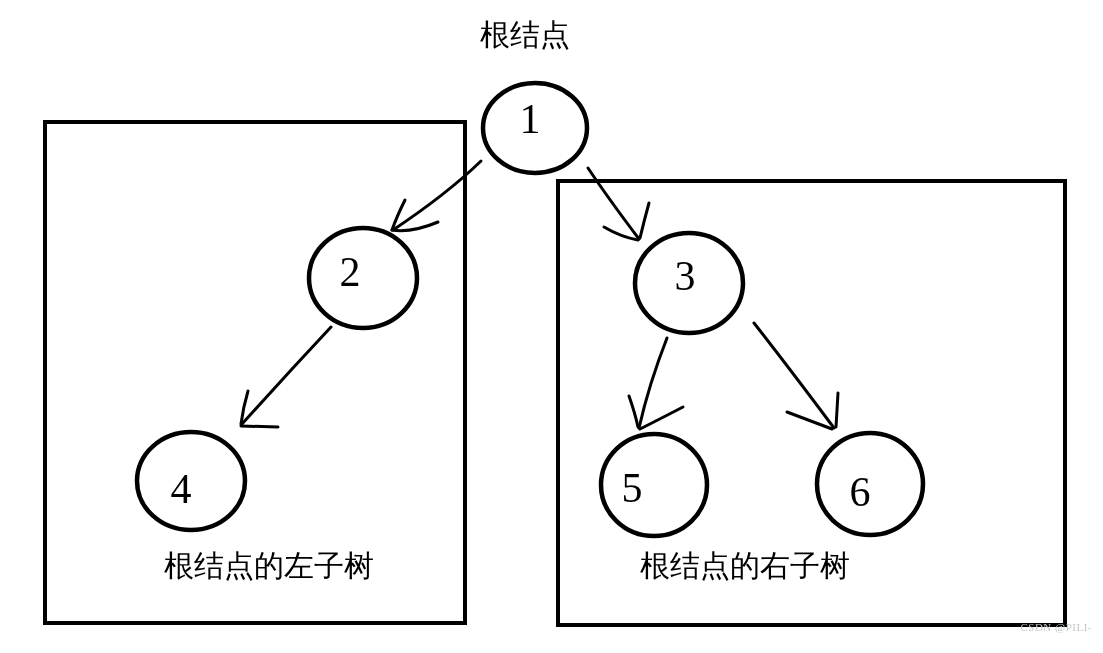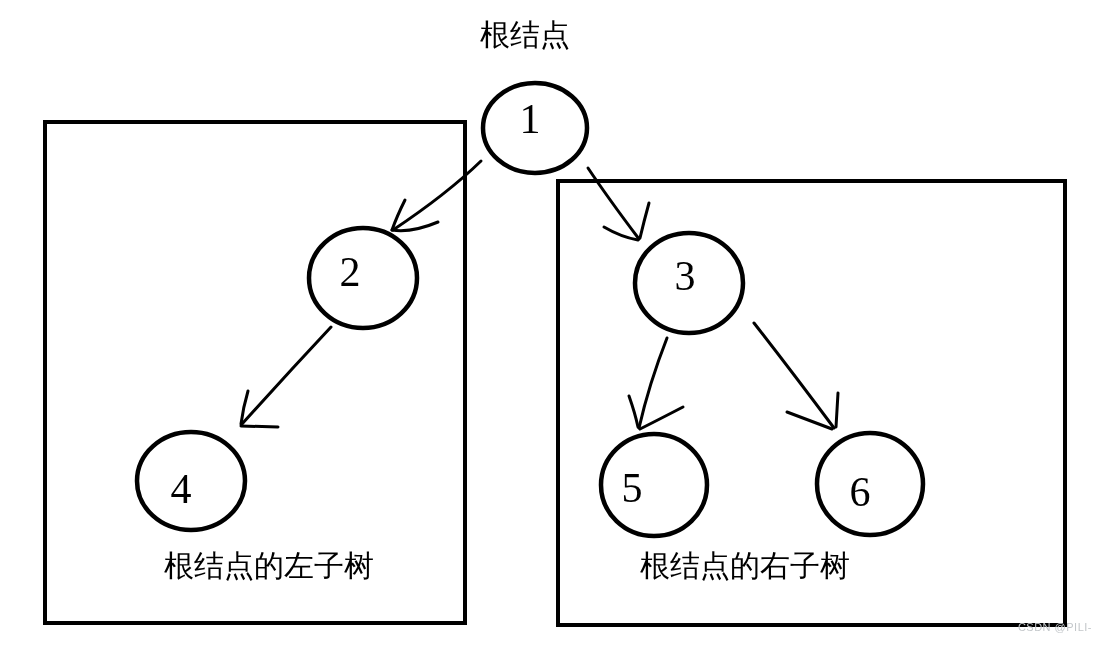--- a/index.html
+++ b/index.html
@@ -42,21 +42,21 @@
   .caption {
     font-family: "Liberation Serif", serif;
     font-size: 30px;
     fill: #000000;
     text-anchor: middle;
   }
   .watermark {
     position: absolute;
     right: 11px;
     top: 621px;
-    font-family: Liberation Sans, sans-serif;
+    font-family: Liberation Serif, serif;
     font-size: 11px;
     color: #c3c7ca;
     letter-spacing: 0.5px;
   }
 </style>
 </head>
 <body>
 
 <div class="canvas">
 

